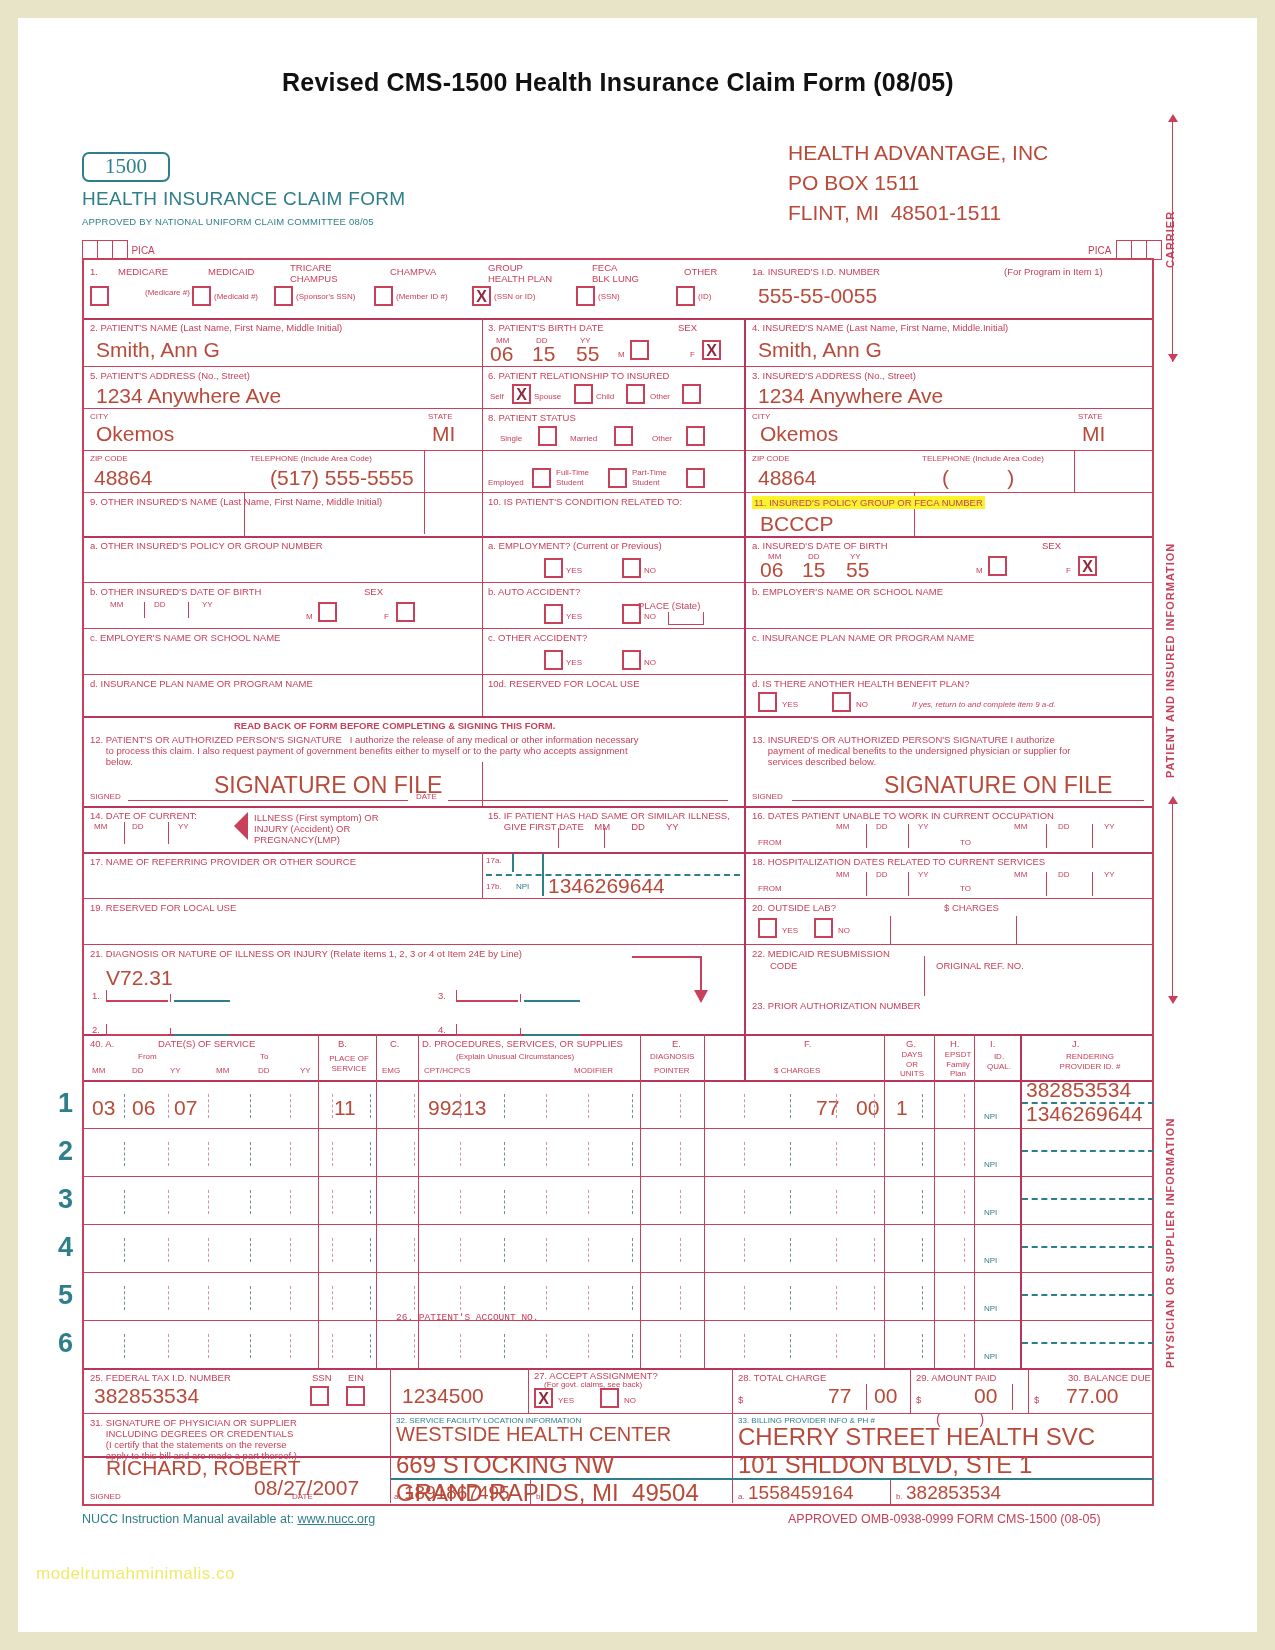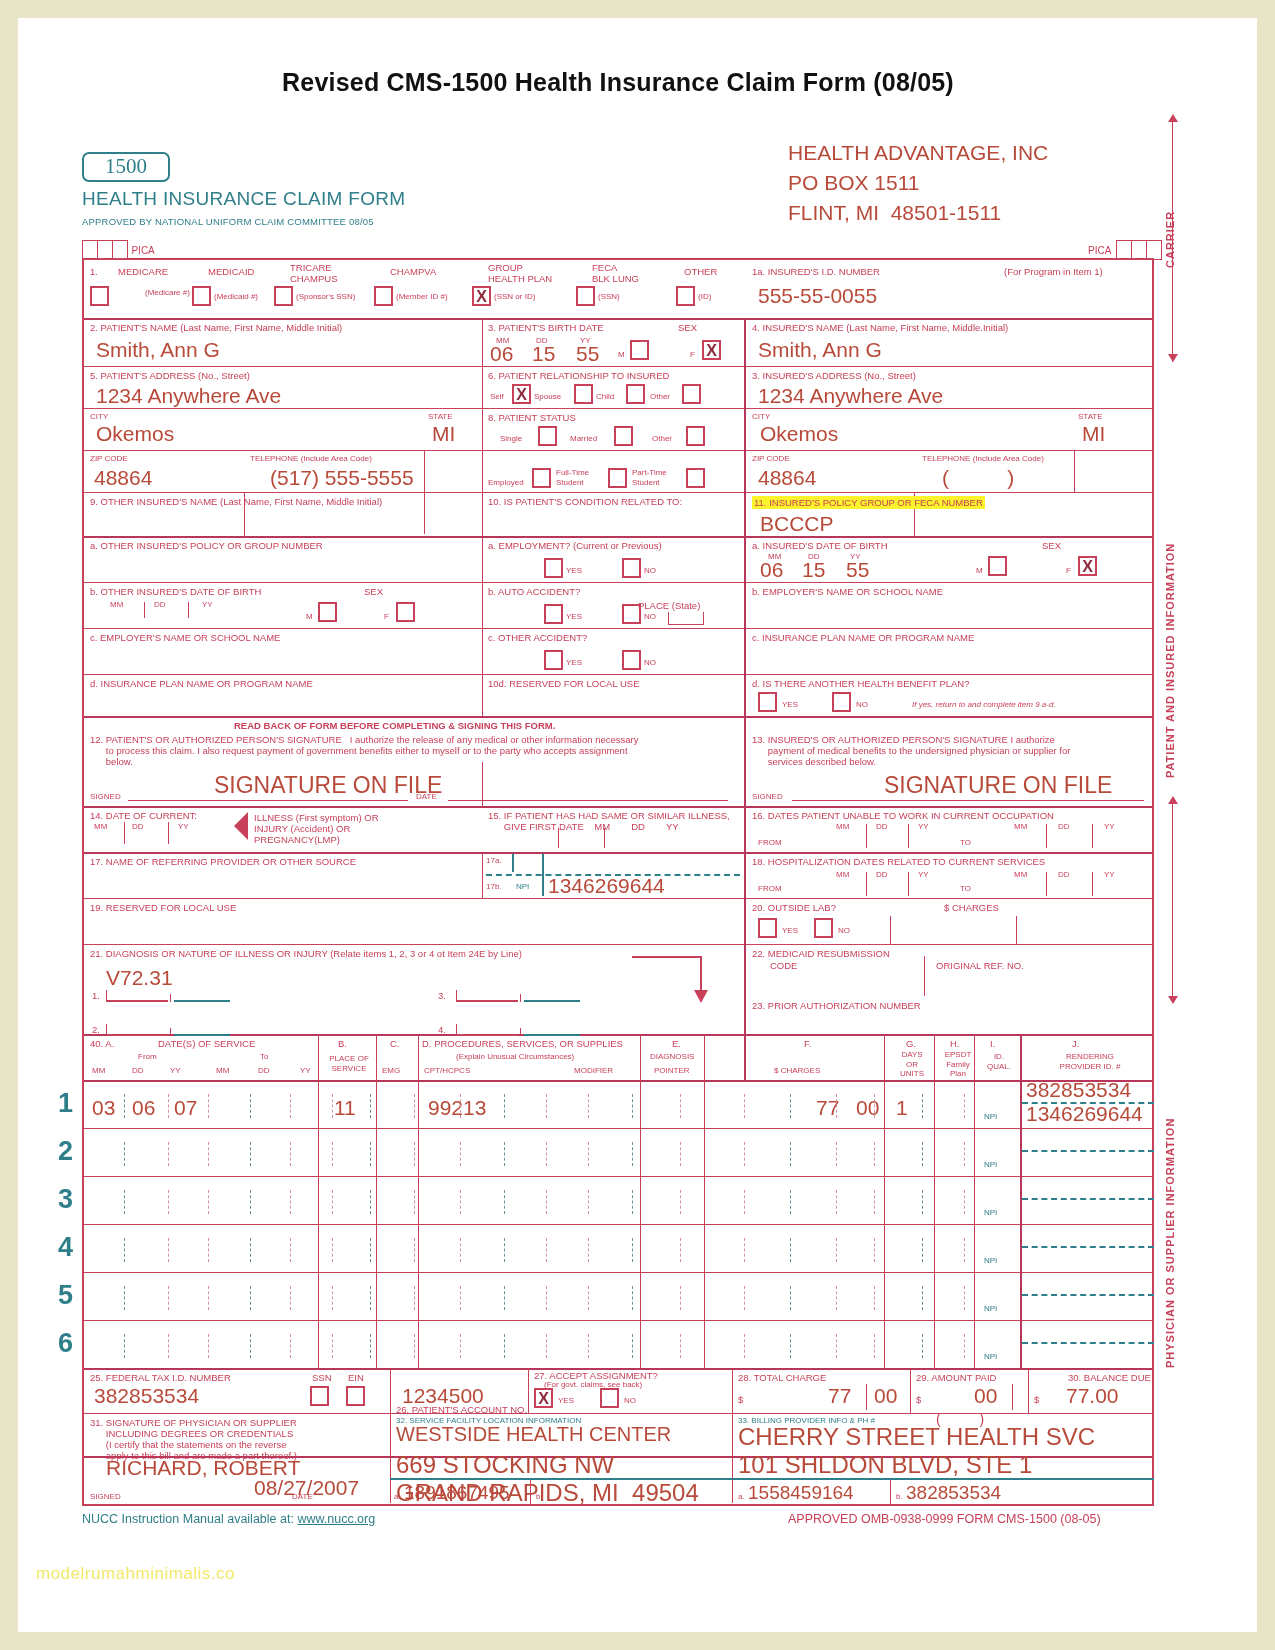--- a/index.html
+++ b/index.html
@@ -688,21 +688,21 @@
     <div class="vline" style="left:826px;top:1108px;height:45px;"></div>
     <div class="vline" style="left:944px;top:1108px;height:45px;"></div>
 
     <div class="lbl" style="left:6px;top:1112px;">25. FEDERAL TAX I.D. NUMBER</div>
     <div class="lbl" style="left:228px;top:1112px;">SSN</div>
     <div class="lbl" style="left:264px;top:1112px;">EIN</div>
     <div class="val" style="left:10px;top:1124px;">382853534</div>
     <div class="cb" style="left:226px;top:1126px;"></div>
     <div class="cb" style="left:262px;top:1126px;"></div>
 
-    <div class="lbl" style="left:312px;top:1144px;">26. PATIENT'S ACCOUNT NO.</div>
+    <div class="lbl" style="left:312px;top:1052px;font-family:Liberation Mono, monospace;">26. PATIENT'S ACCOUNT NO.</div>
     <div class="val" style="left:318px;top:1124px;">1234500</div>
 
     <div class="lbl" style="left:450px;top:1110px;">27. ACCEPT ASSIGNMENT?</div>
     <div class="lbl7" style="left:460px;top:1120px;">(For govt. claims, see back)</div>
     <div class="cb cbx" style="left:450px;top:1128px;">X</div>
     <div class="lbl7" style="left:474px;top:1136px;">YES</div>
     <div class="cb" style="left:516px;top:1128px;"></div>
     <div class="lbl7" style="left:540px;top:1136px;">NO</div>
 
     <div class="lbl" style="left:654px;top:1112px;">28. TOTAL CHARGE</div>

